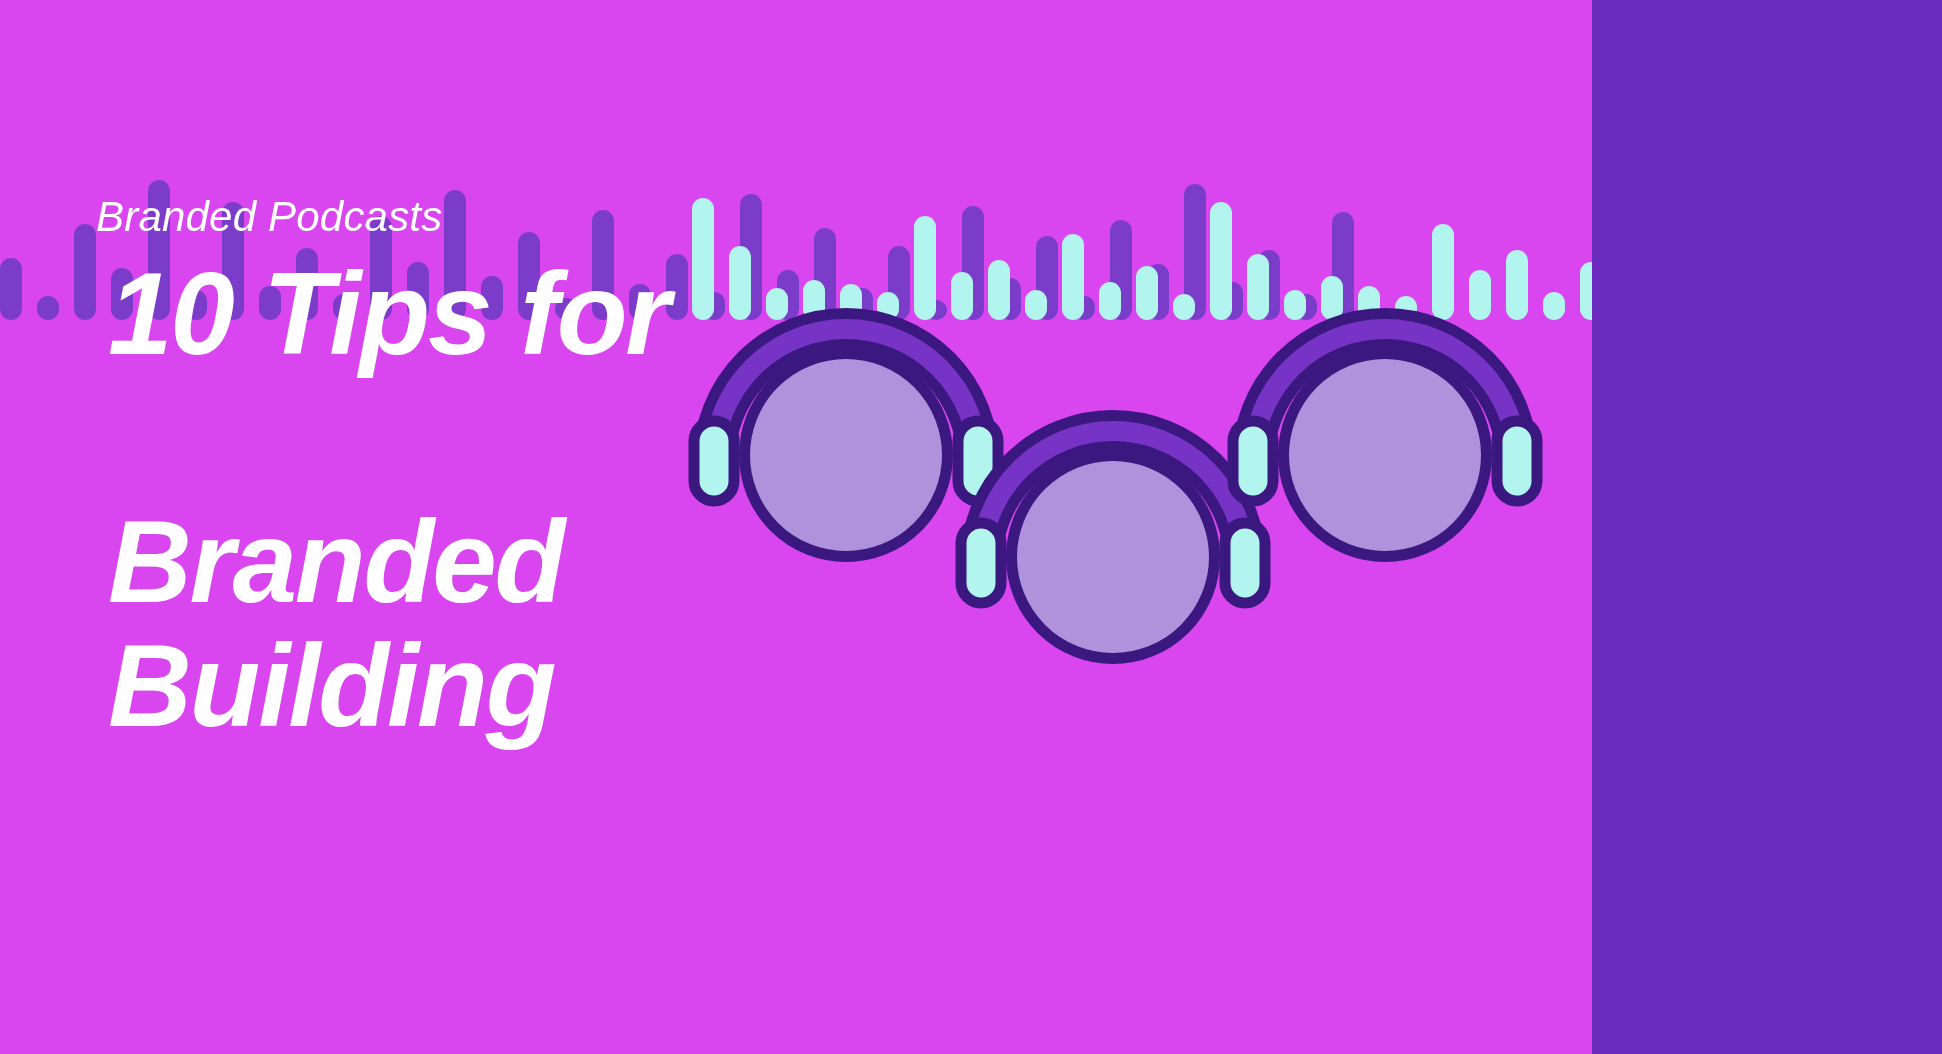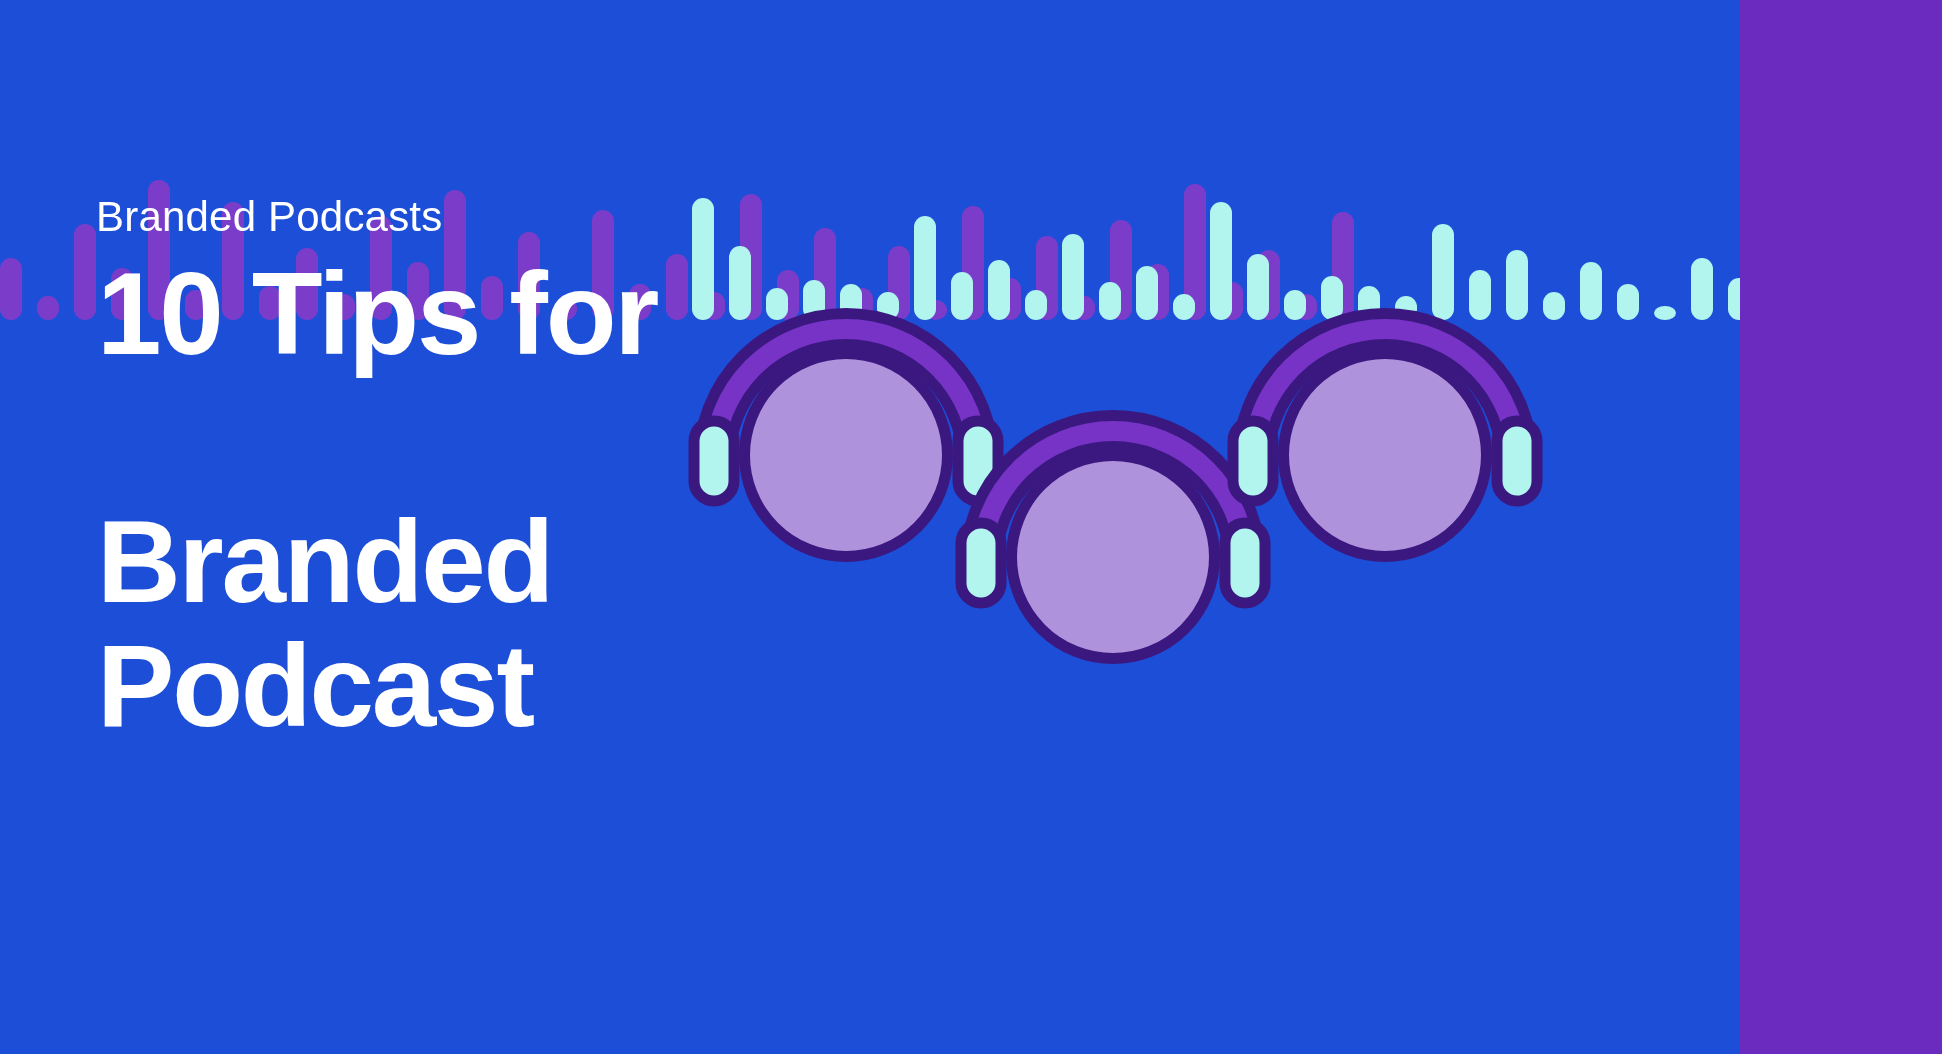--- a/index.html
+++ b/index.html
@@ -1,21 +1,21 @@
 <!DOCTYPE html>
 <html><head>
 <meta charset="utf-8">
 <style>
   html,body{margin:0;padding:0;}
   body{
     width:1942px;height:1054px;overflow:hidden;
     font-family:"Liberation Sans", sans-serif;
     background:#6C2BBF;
   }
-  #stage{position:relative;width:1740px;height:1054px;background:#1d4ed8;overflow:hidden;}
+  #stage{position:relative;width:1592px;height:1054px;background:#d946ef;overflow:hidden;font-style:italic;}
 
   
   .wave-layer{position:absolute;top:0;left:0;width:1942px;height:1054px;pointer-events:none;}
 
   
   .text-block{
     position:absolute;left:96px;top:196px;width:700px;z-index:5;
   }
   .eyebrow{
     color:#FFFFFF;
@@ -25,21 +25,21 @@
     line-height:1.0;
     margin:0 0 14px 0;
     white-space:nowrap;
   }
   .headline{
     color:#FFFFFF;
     font-size:116px;
     font-weight:700;
     line-height:1.07;
     letter-spacing:-2.2px;
-    margin:1px;
+    margin:12px;
     max-width:600px;
   }
 
   
   .headphones{position:absolute;left:0;top:0;width:1942px;height:1054px;z-index:4;pointer-events:none;}
 </style>
 </head>
 <body>
 
 <div id="stage">
@@ -168,17 +168,17 @@
         </g>
       </g>
   </svg>
 
   <div class="text-block">
     <div class="eyebrow">Branded Podcasts</div>
     <h1 class="headline">
       <span>10 Tips for</span><br>
       <br>
       <span>Branded</span><br>
-      <span>Podcast</span>
+      <span>Building</span>
     </h1>
   </div>
 
 </div>
 
 </body></html>

